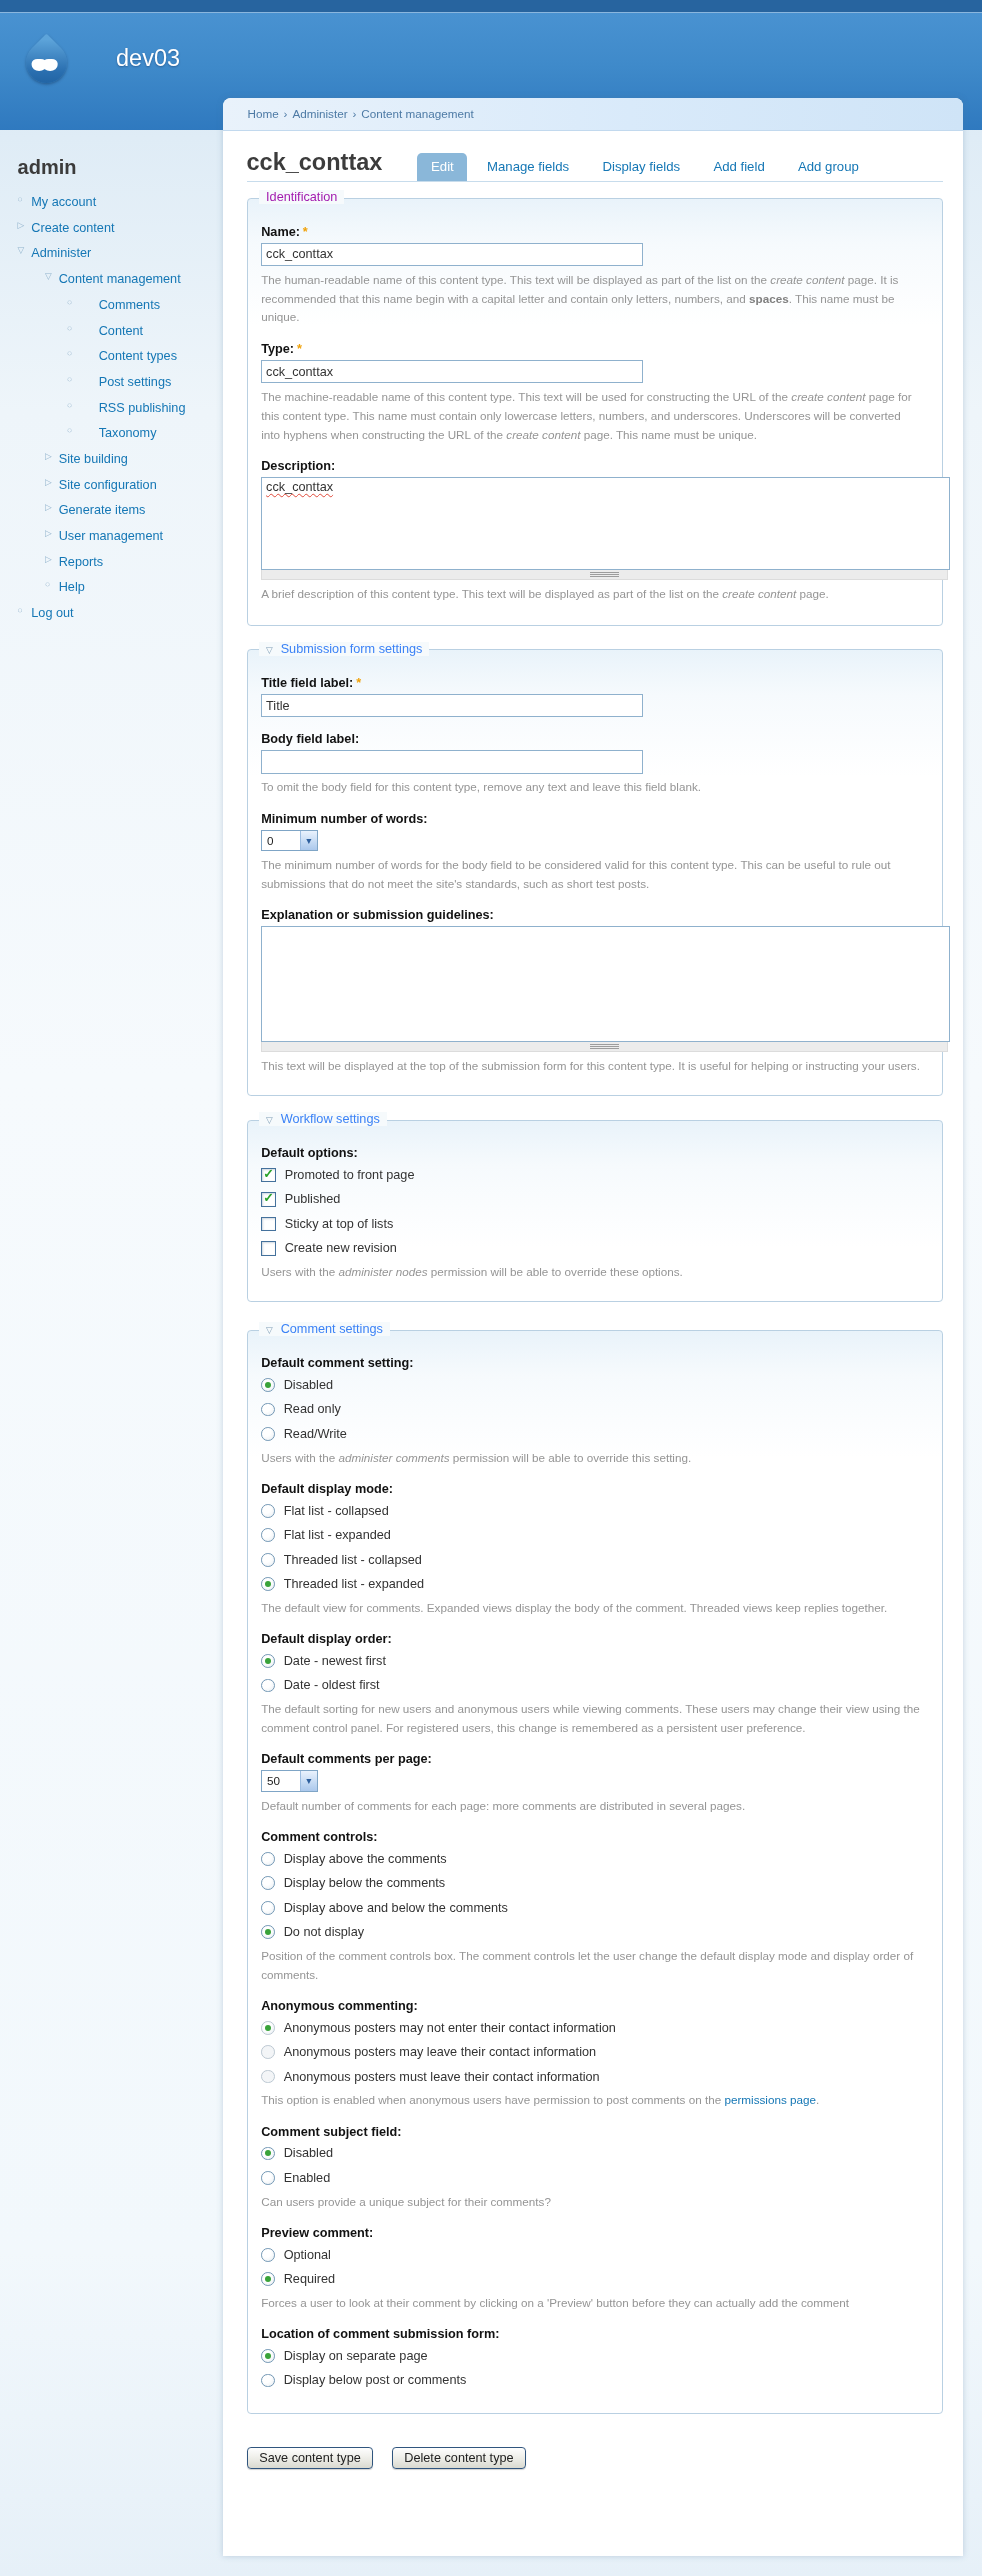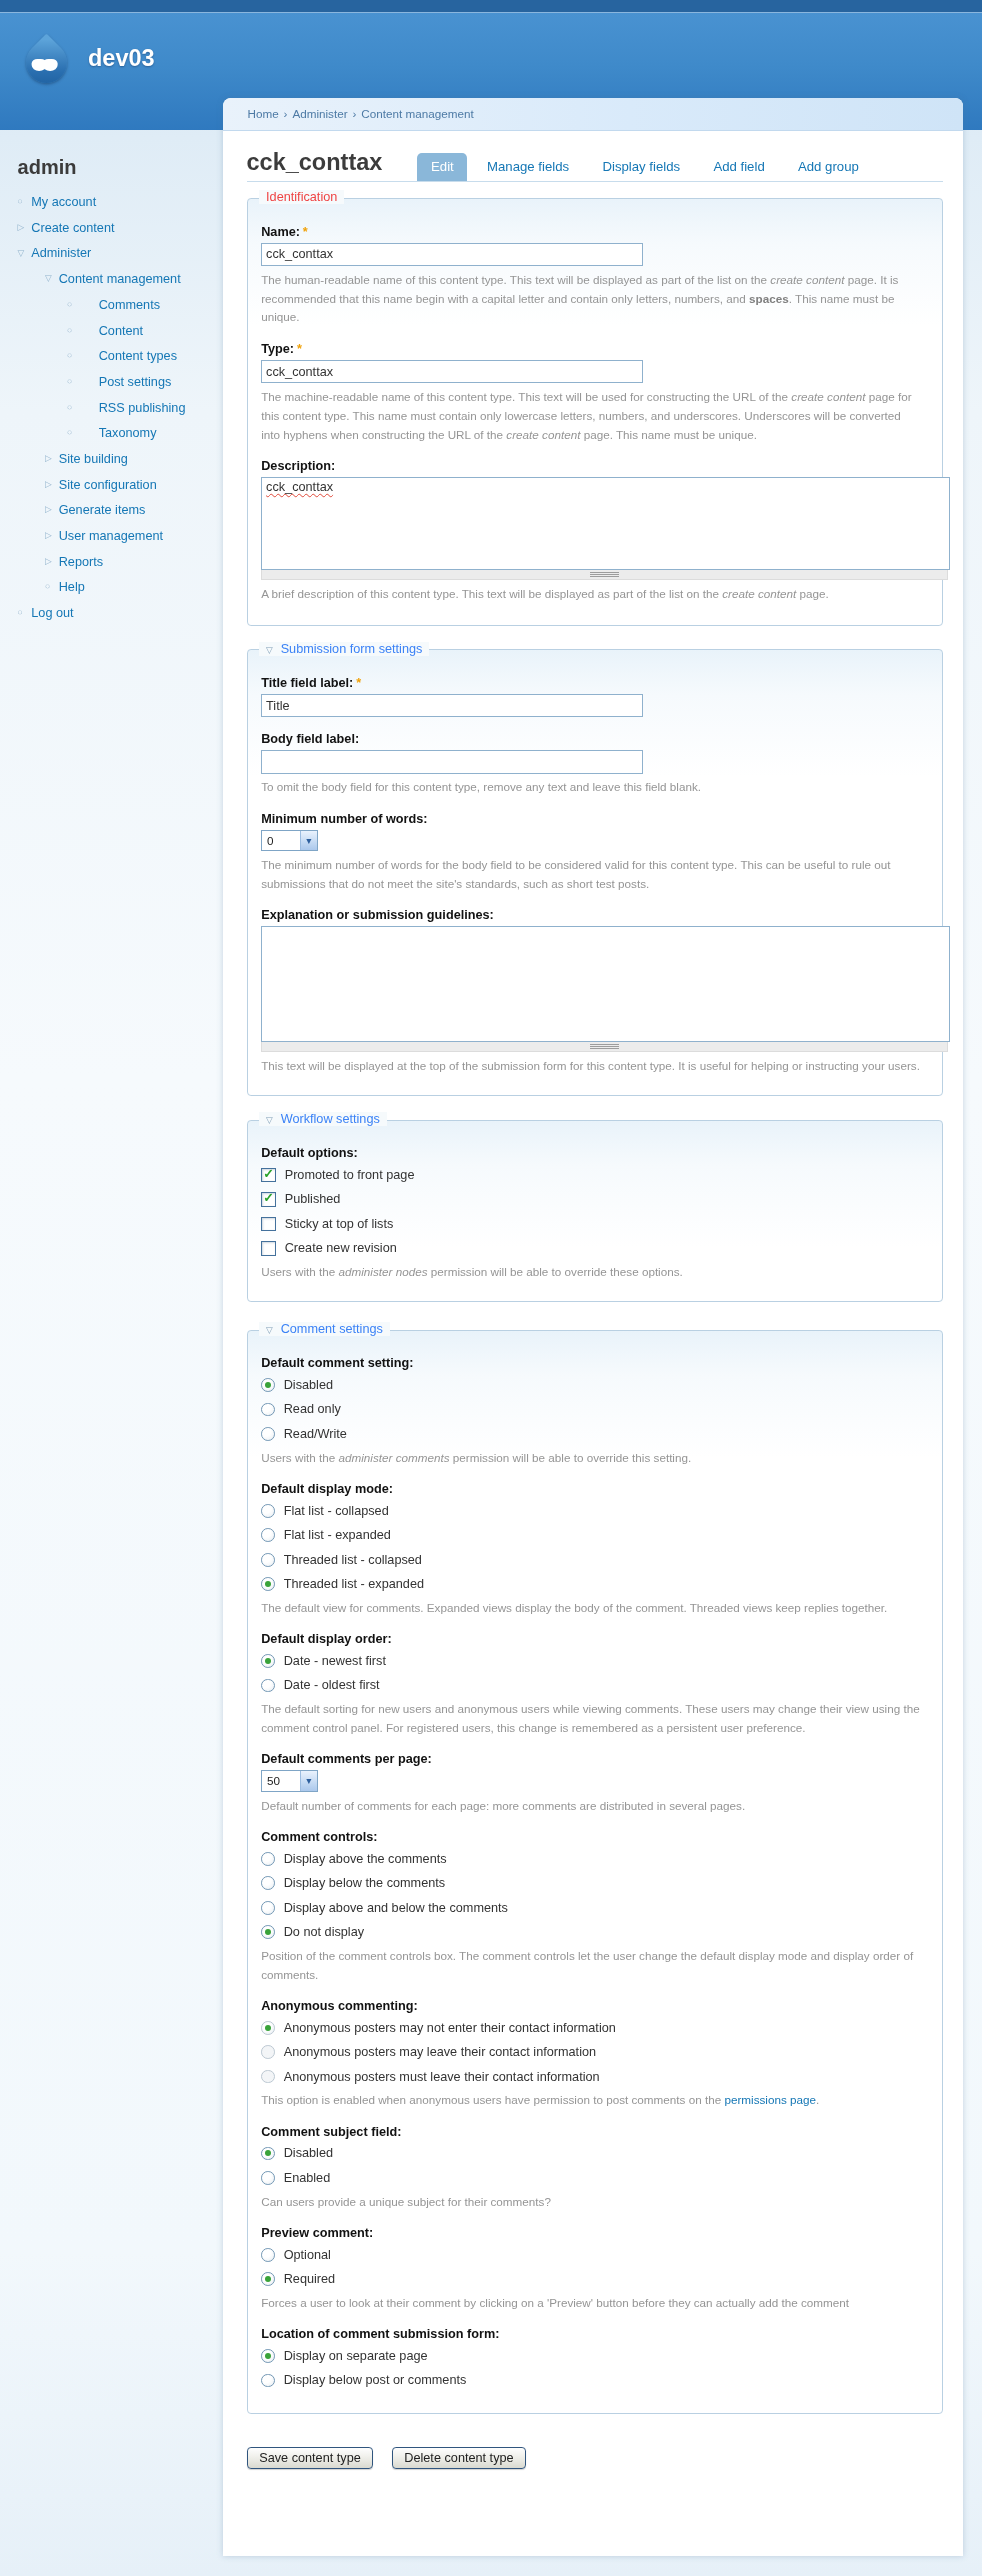--- a/index.html
+++ b/index.html
@@ -11,25 +11,25 @@
   
   .topstrip{position:absolute;left:0;top:0;width:100%;height:11.7px;background:#27649f;border-bottom:1px solid #8ab6de;}
   .header{position:absolute;left:0;top:12.7px;width:100%;height:117px;
     background:linear-gradient(180deg,#4992d1 0%,#3f8aca 45%,#2f79bf 100%);}
   .brand{display:flex;align-items:center;gap:21.5px;padding:21.5px 0 0 25.5px;}
   .drop{width:41px;height:41px;margin-top:7.8px;background:linear-gradient(135deg,#5da4da 10%,#2a6fb0 65%,#1c5d9c);
     border-radius:6% 52% 52% 52%;transform:rotate(45deg);position:relative;box-shadow:1px 1px 2.9px rgba(0,20,50,.35);}
   .eyes{position:absolute;left:50%;top:58%;width:25.5px;height:12.7px;transform:translate(-50%,-50%) rotate(-45deg);}
   .eyes::before,.eyes::after{content:"";position:absolute;top:0;width:14.7px;height:11.7px;background:#fff;border-radius:50% 50% 65% 65%;}
   .eyes::before{left:0}.eyes::after{right:0}
-  .sitename{color:#fff;font-size:23.5px;font-weight:bold;text-shadow:0 1px 2px rgba(0,20,60,.35);}
+  .sitename{color:#fff;font-size:23.5px;font-weight:normal;text-shadow:0 1px 2px rgba(0,20,60,.35);margin-left:28px;}
   
   .sidebar{position:absolute;left:0;top:130px;width:223px;}
   .sidebar h2{font-size:20px;color:#3b3b3b;margin:26.4px 0 15.7px 17.6px;font-weight:bold;}
-  .s-item{display:flex;align-items:center;margin:0 0 11.7px 0;}
+  .s-item{display:flex;margin:0 0 11.7px 0;}
   .s-item.d0{padding-left:17.6px;}
   .s-item.d1{padding-left:45px;}
   .s-item.d2{padding-left:67px;gap:18px;}
   .blt{width:13.7px;flex:none;color:#93b4cd;font-size:8.8px;line-height:9.8px;}
   .blt.circle::before{content:"○";color:#9cb9d0;}
   .blt.collapsed::before{content:"▷";}
   .blt.expanded::before{content:"▽";}
   .s-link{color:#1577b5;font-size:12.7px;text-decoration:none;cursor:pointer;}
   
   .card{position:absolute;left:223px;top:98px;width:740px;height:2458px;background:#fff;
@@ -43,21 +43,21 @@
   .title-row{display:flex;align-items:flex-end;border-bottom:1px solid #c7dcec;margin-top:17.6px;}
   h1.page-title{font-size:23.5px;color:#3c3c3c;margin:0 35px 5.9px 0;font-weight:bold;}
   .tabs{display:flex;gap:5.9px;}
   .tab{font-size:13.2px;color:#1577b5;text-decoration:none;padding:5.9px 13.7px 7.8px;cursor:pointer;}
   .tab.active{background:#8ab7d9;color:#fff;border-radius:4.9px 4.9px 0 0;}
   
   .fieldset{position:relative;border:1px solid #b9d0e2;border-radius:3.9px;margin:15.7px 0 23.5px;
     background:linear-gradient(180deg,#e9f3fa 0px,#f6fafd 45px,#ffffff 127px);
     padding:25.5px 19.6px 17.6px 13.7px;}
   .legend{position:absolute;top:-8.8px;left:11.7px;background:#f6fafc;padding:0 6.9px;font-size:12.7px;}
-  .legend.plain{color:#ef4444;}
+  .legend.plain{color:#a21caf;}
   .legend a{color:#3b82f6;text-decoration:none;cursor:pointer;}
   .clps-icon{color:#7f9db5;font-size:8.8px;margin-right:7.8px;}
   .clps-icon::before{content:"▽";}
   .f-item{margin:0 0 14.7px 0;}
   .f-label{font-size:12.7px;font-weight:bold;color:#121212;margin-bottom:3.9px;}
   .req{color:#f0a20a;margin-left:2.9px;}
   .txt{width:372px;height:19.6px;border:1px solid #8fb1cd;font-size:12.7px;color:#333;padding:1px 3.9px;
     font-family:"Liberation Sans",sans-serif;background:#fff;}
   .help{font-size:11.7px;color:#959595;line-height:1.6;margin-top:4.9px;}
   .help em{font-style:italic;}

